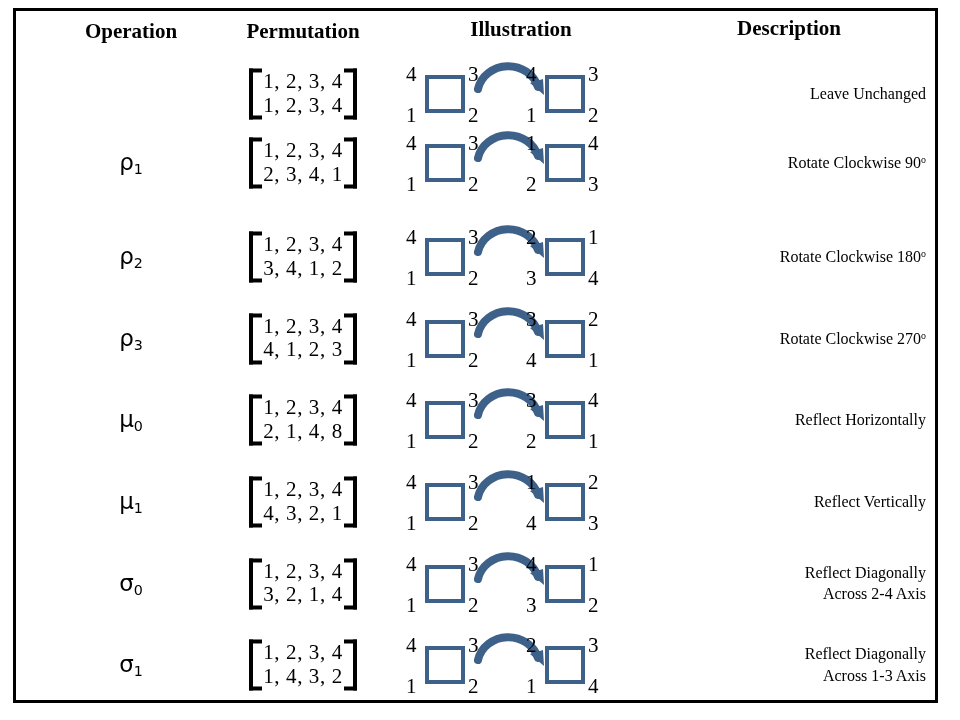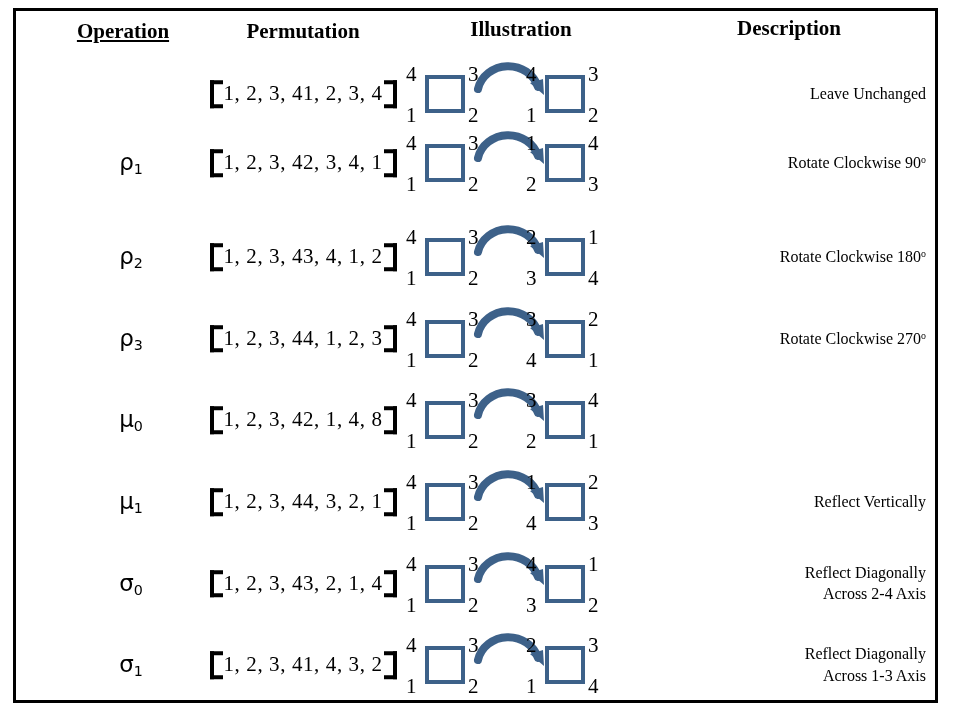--- a/index.html
+++ b/index.html
@@ -36,21 +36,21 @@
   }
   .hdr {
     position: absolute;
     top: 8px;
     font-weight: bold;
     font-size: 21px;
     text-align: center;
     white-space: nowrap;
     font-family: "Liberation Serif", "DejaVu Serif", serif;
   }
-  #hdr-operation   { left: 22px;  width: 170px; text-decoration: underline; }
+  #hdr-operation   { left: 30px;  width: 170px; }
   #hdr-permutation { left: 182px; width: 210px; }
   #hdr-illustration{ left: 395px; width: 220px; top: 6px; }
   #hdr-description { left: 648px; width: 250px; top: 5px; }
 
   
   .row {
     position: absolute;
     left: 0;
     width: 100%;
     height: 82px;
@@ -80,20 +80,21 @@
     width: 210px;
     top: 50%;
     transform: translateY(-50%);
     display: flex;
     justify-content: center;
     align-items: center;
   }
   .matrix {
     position: relative;
     display: inline-flex;
+    flex-direction: column;
     padding: 2px 14px;
     line-height: 1.12;
   }
   .matrix::before,
   .matrix::after {
     content: "";
     position: absolute;
     top: 0;
     bottom: 0;
     width: 9px;
@@ -345,20 +346,21 @@
             </svg>
           </div>
           <div class="sq-group right">
             <div class="square"></div>
             <div class="corner tl">3</div>
             <div class="corner tr">4</div>
             <div class="corner bl">2</div>
             <div class="corner br">1</div>
           </div>
         </div>
+        <div class="desc-cell"><span>Reflect Horizontally</span></div>
       </div>
       <div class="row" style="top: 450px;">
         <div class="op-cell"><span>μ</span><sub>1</sub></div>
         <div class="perm-cell">
           <div class="matrix">
             <div class="mrow">1, 2, 3, 4</div>
             <div class="mrow">4, 3, 2, 1</div>
           </div>
         </div>
         <div class="illus-cell">

